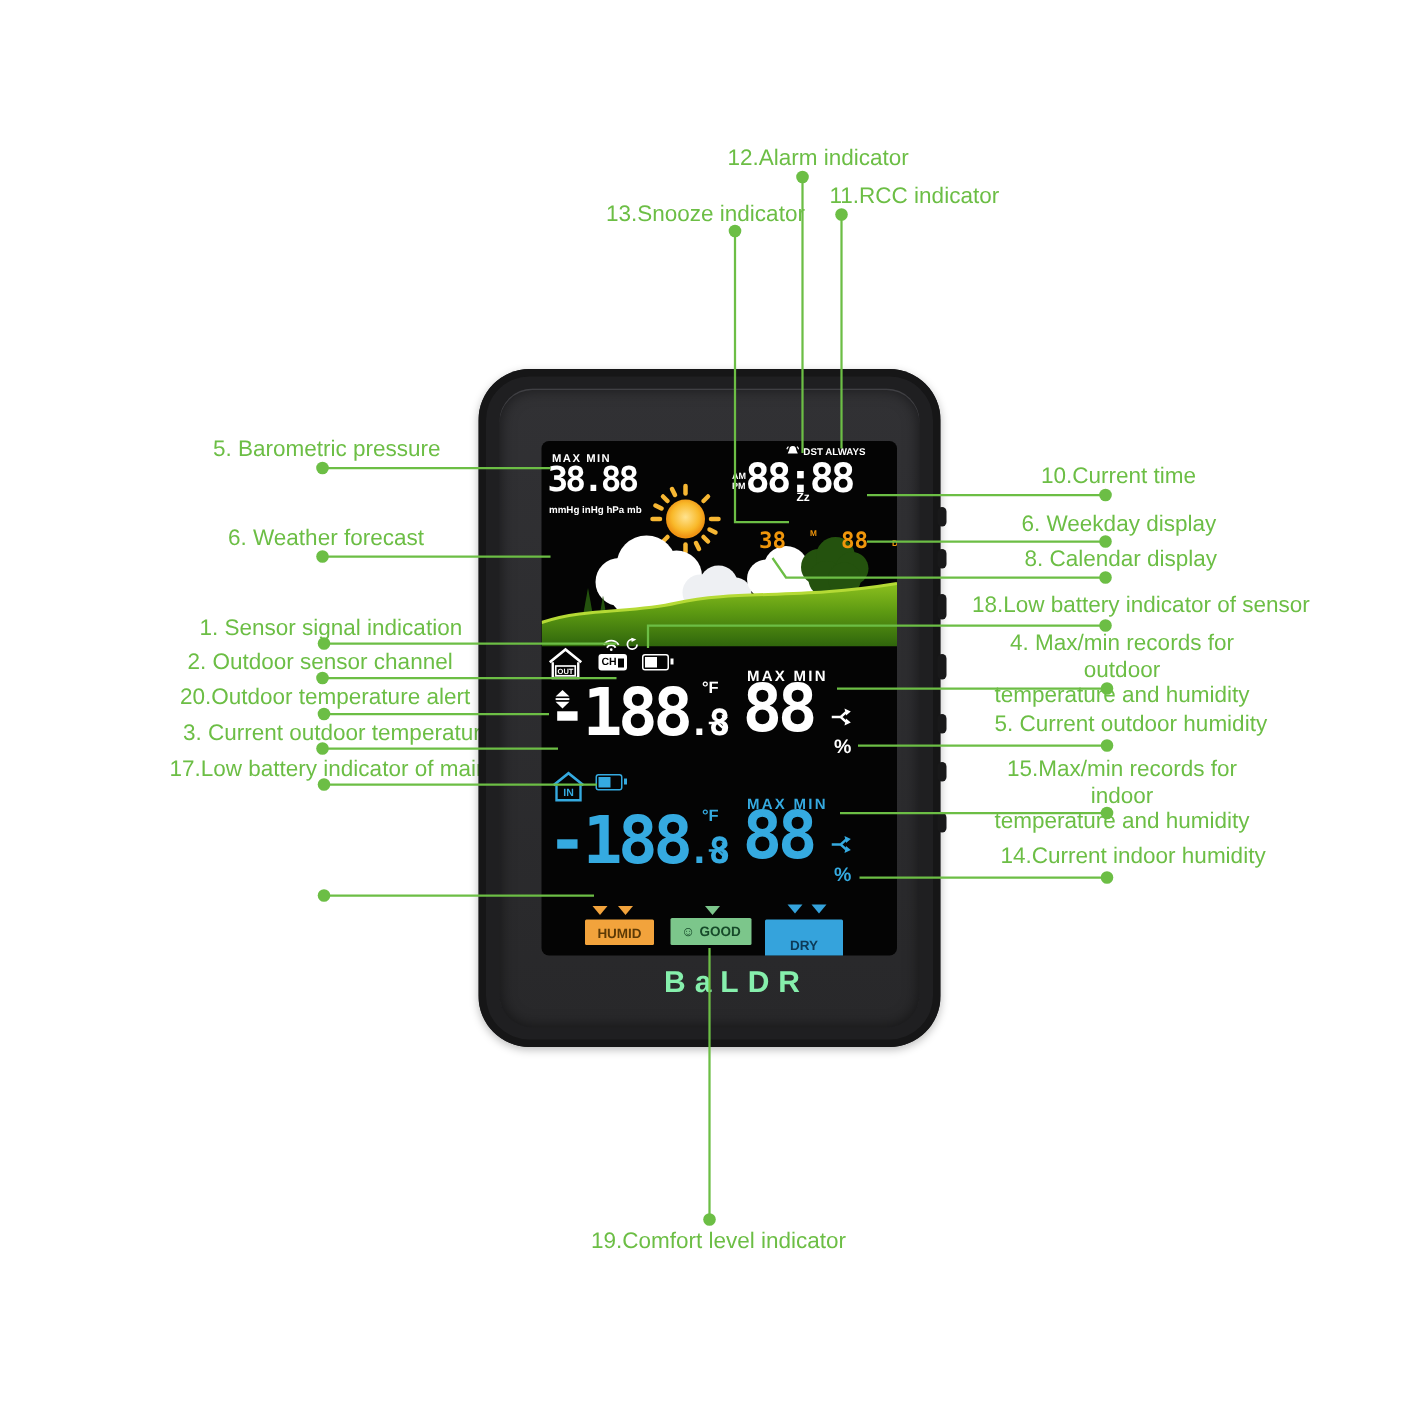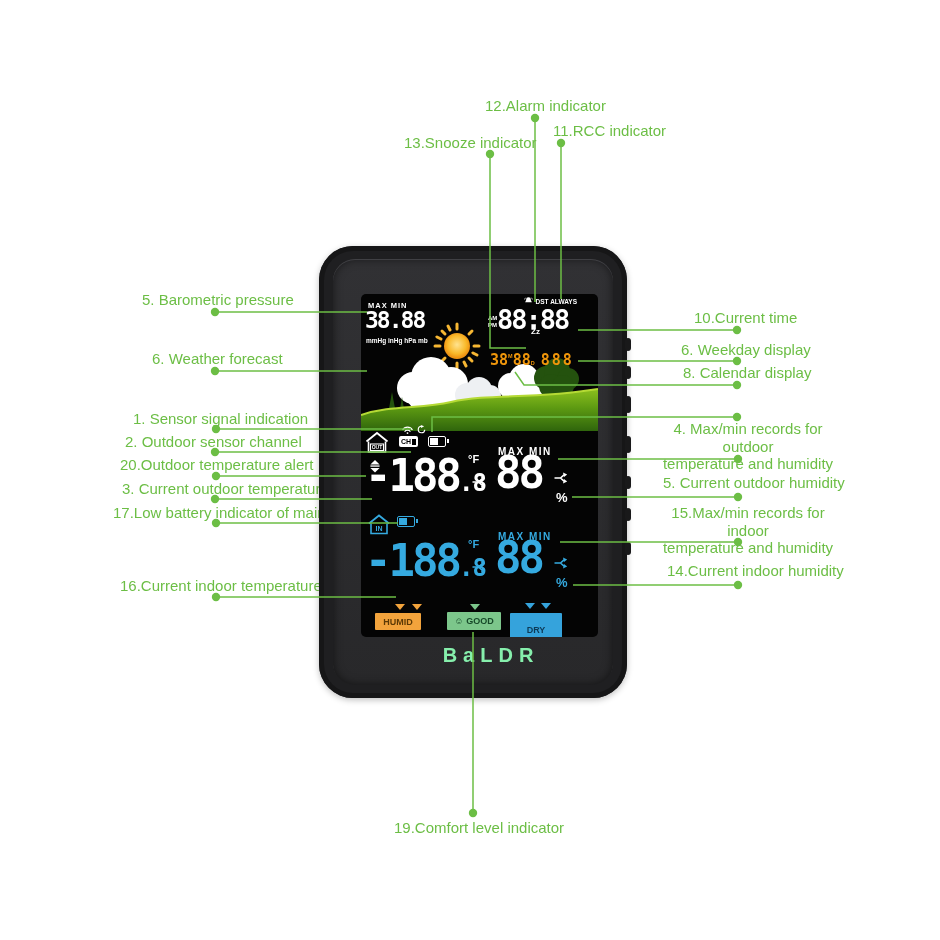--- a/index.html
+++ b/index.html
@@ -17,21 +17,21 @@
   .device-frame{position:absolute;left:14px;top:13px;right:14px;bottom:13px;border-radius:22px;
           background:linear-gradient(#313134,#28282a);
           box-shadow:inset 0 1px 0 #404044, inset 0 0 10px rgba(0,0,0,.55);}
   .side-btn{position:absolute;right:-4px;width:6px;background:#19191a;border-radius:3px;}
   .screen{position:absolute;left:42px;top:48px;width:237px;height:343px;background:#040404;
           border-radius:5px;overflow:hidden;}
   .screen *{position:absolute;}
   .seg{font-family:"DejaVu Sans Mono","Liberation Mono",monospace;font-weight:bold;}
   .white{color:#ffffff;}
   .blue{color:#35AAE0;}
-  .orange{color:#F0960B;}
+  .orange{color:#F0960B;margin-left:16px;}
   .lbl-sm{font-size:7.5px;font-weight:bold;letter-spacing:1px;}
   .maxmin{font-size:10px;font-weight:bold;letter-spacing:1.5px;}
   .bignum{font-size:44px;letter-spacing:-3px;line-height:1;}
   .bignum .dec{font-size:24px;letter-spacing:-1px;}
   .pct{font-size:13px;font-weight:bold;}
   .deg{font-size:11px;font-weight:bold;}
   .batt{width:16px;height:9px;border:1.5px solid currentColor;border-radius:2px;}
   .batt::after{content:"";position:absolute;right:-4px;top:2px;width:2.5px;height:3.5px;background:currentColor;}
   .batt::before{content:"";position:absolute;left:1px;top:1px;bottom:1px;width:50%;background:currentColor;}
   .ch-badge{background:#fff;color:#000;font-size:7px;font-weight:bold;line-height:9px;
@@ -97,27 +97,27 @@
 
 <div class="stage">
 
   <div class="callout" style="left:142px;top:291px">5. Barometric pressure</div>
   <div class="callout" style="left:152px;top:350px">6. Weather forecast</div>
   <div class="callout" style="left:133px;top:410px">1. Sensor signal indication</div>
   <div class="callout" style="left:125px;top:433px">2. Outdoor sensor channel</div>
   <div class="callout" style="left:120px;top:456px">20.Outdoor temperature alert</div>
   <div class="callout" style="left:122px;top:480px">3. Current outdoor temperature</div>
   <div class="callout" style="left:113px;top:504px">17.Low battery indicator of main unit</div>
-  <div class="callout" style="left:120px;top:577px">16.Current indoor temperature</div>
   <div class="callout" style="left:485px;top:97px">12.Alarm indicator</div>
   <div class="callout" style="left:404px;top:134px">13.Snooze indicator</div>
   <div class="callout" style="left:553px;top:122px">11.RCC indicator</div>
   <div class="callout" style="left:694px;top:309px">10.Current time</div>
   <div class="callout" style="left:681px;top:341px">6. Weekday display</div>
   <div class="callout" style="left:683px;top:364px">8. Calendar display</div>
+  <div class="callout" style="left:648px;top:395px">18.Low battery indicator of sensor</div>
   <div class="callout center" style="left:652px;top:420px;width:192px">4. Max/min records for outdoor
 temperature and humidity</div>
   <div class="callout" style="left:663px;top:474px">5. Current outdoor humidity</div>
   <div class="callout center" style="left:652px;top:504px;width:192px">15.Max/min records for indoor
 temperature and humidity</div>
   <div class="callout" style="left:667px;top:562px">14.Current indoor humidity</div>
   <div class="callout" style="left:394px;top:819px">19.Comfort level indicator</div>
 
   <div class="device">
     <div class="device-frame"></div>
@@ -272,21 +272,21 @@
       <svg width="14" height="14" class="blue" style="left:193px;top:262px">
           <use href="#sym-trend"></use>
         </svg>
       <span class="blue pct" style="left:195px;top:281px">%</span>
 
       <span class="tri" style="left:34px;top:310px;border-top-color:#F2A33C"></span>
       <span class="tri" style="left:51px;top:310px;border-top-color:#F2A33C"></span>
       <span class="tri" style="left:109px;top:310px;border-top-color:#7CC68B"></span>
       <span class="tri" style="left:164px;top:309px;border-top-color:#35A3DC"></span>
       <span class="tri" style="left:180px;top:309px;border-top-color:#35A3DC"></span>
-      <span class="c-btn" style="left:14px;top:319px;width:46px;height:17px;background:#F2A33C;color:#5d3a06">HUMID</span>
+      <span class="c-btn" style="left:29px;top:319px;width:46px;height:17px;background:#F2A33C;color:#5d3a06">HUMID</span>
       <span class="c-btn" style="left:86px;top:318px;width:54px;height:18px;background:#7CC68B;color:#174a2a;gap:3px">
           <span style="position:static">☺</span>
           <span style="position:static">GOOD</span>
         </span>
       <span class="c-btn" style="left:149px;top:319px;width:52px;height:34px;background:#35A3DC;color:#0d3a57">DRY</span>
     </div>
 
     <div class="brand">BaLDR</div>
   </div>
 

